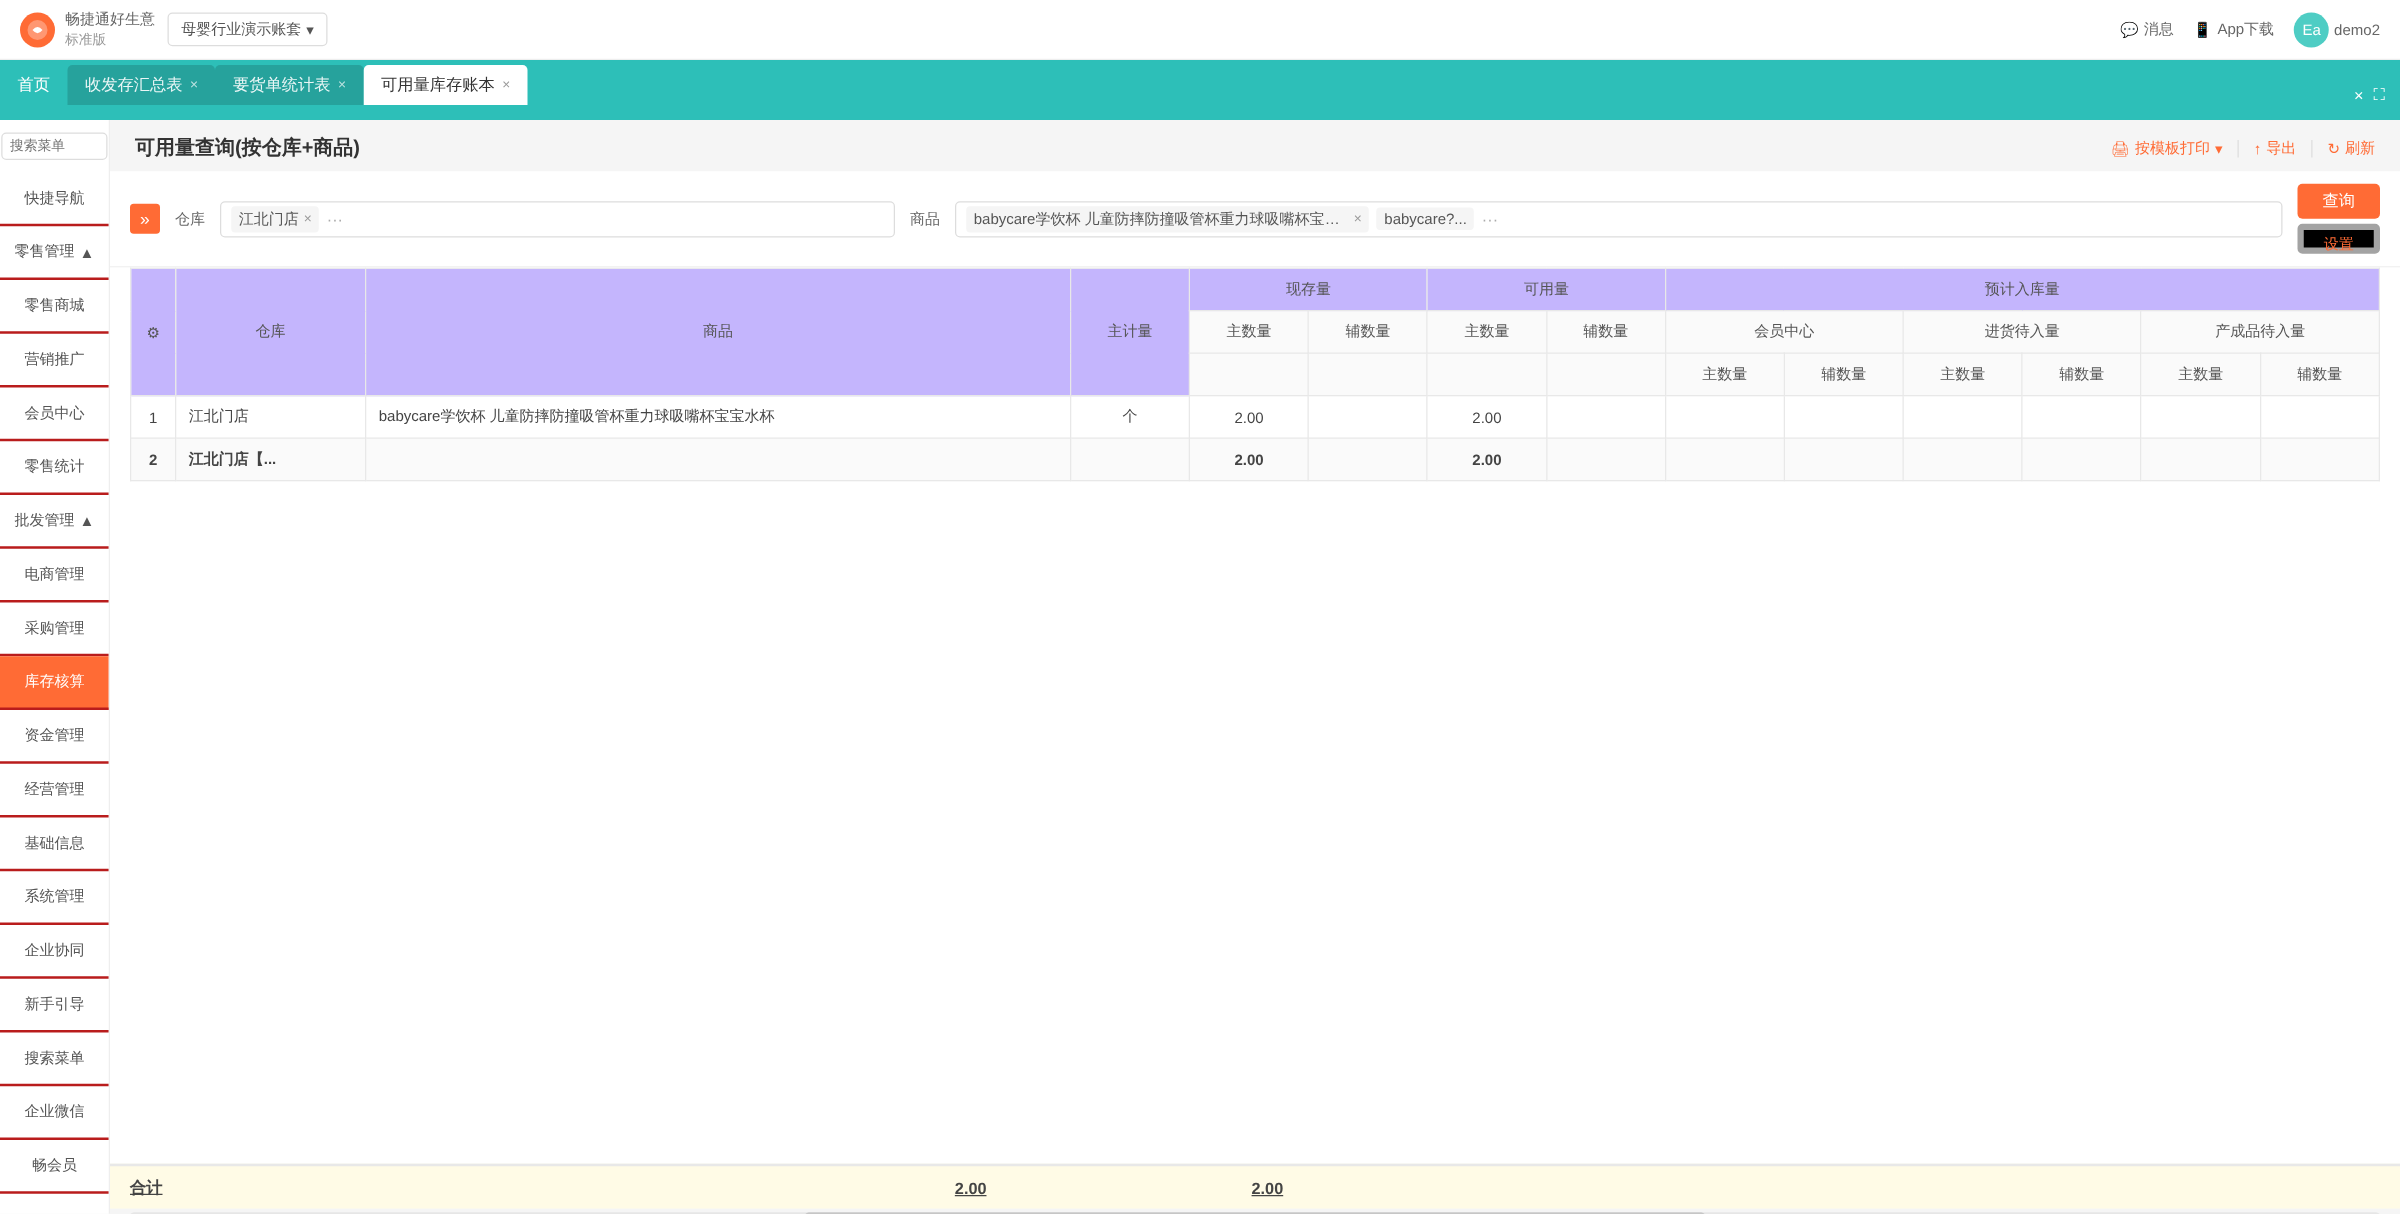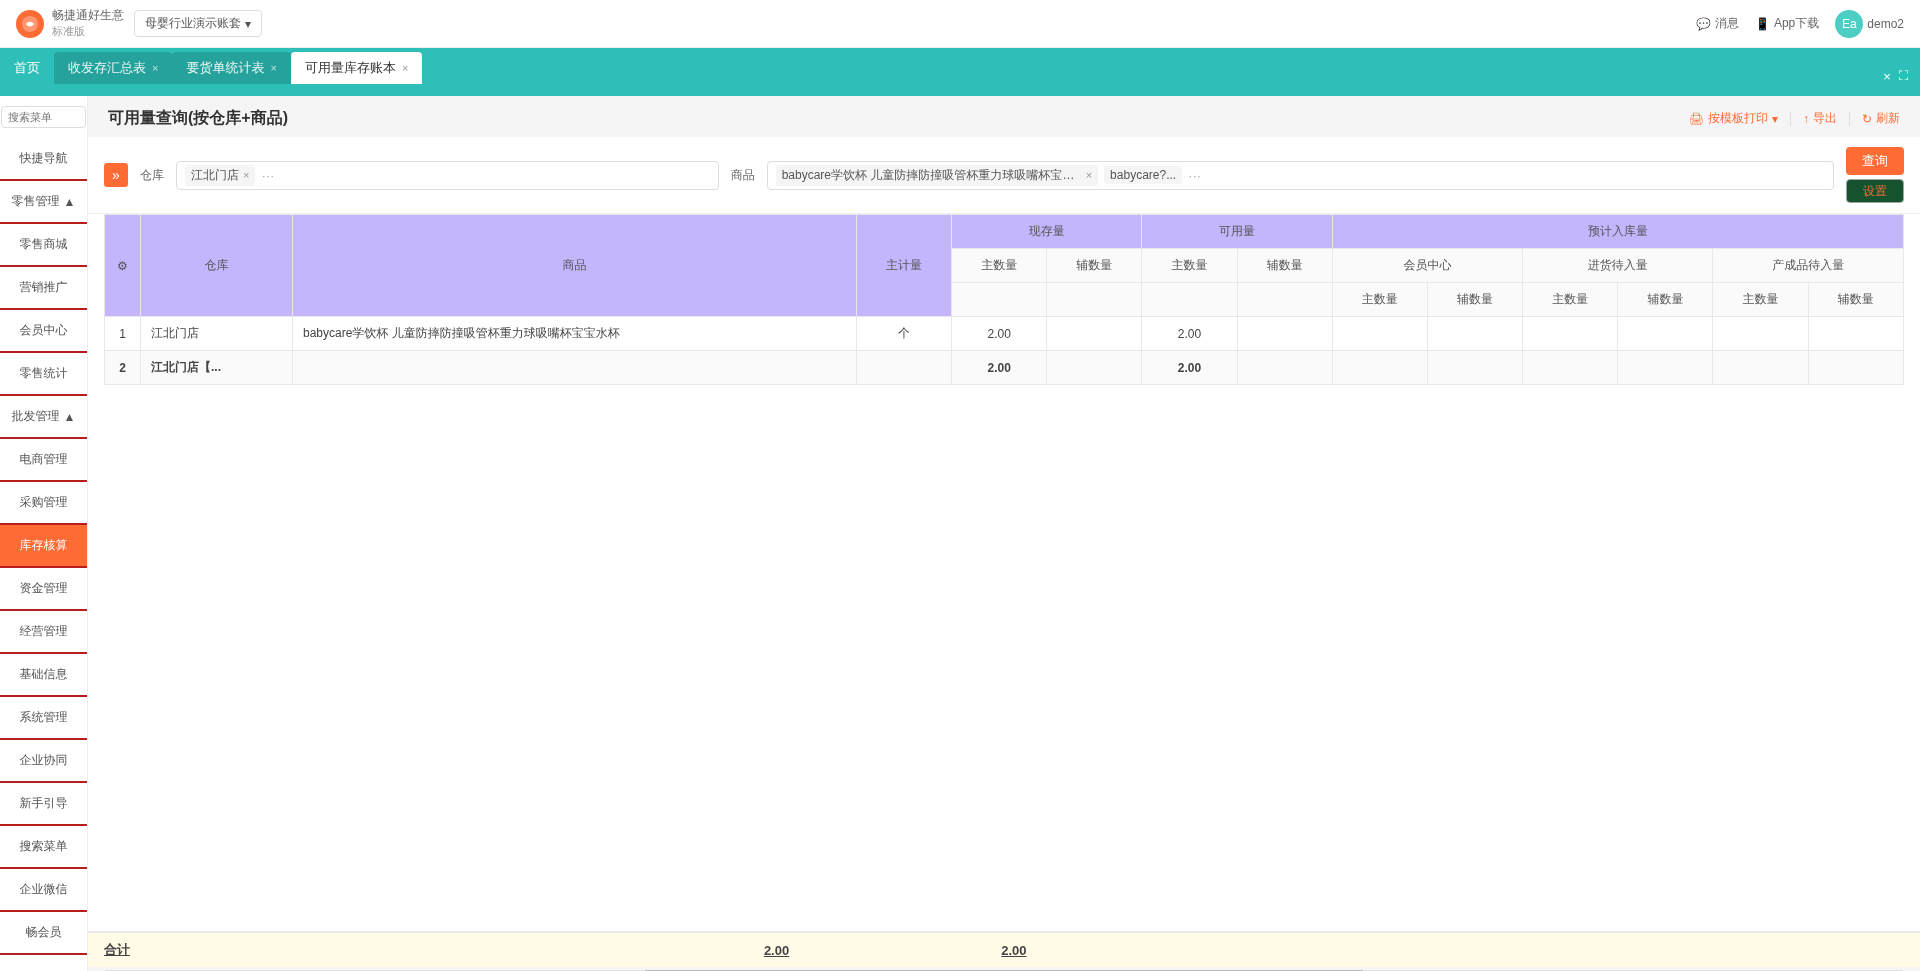--- a/index.html
+++ b/index.html
@@ -148,21 +148,21 @@
       background: #f5f5f5; border-radius: 3px; padding: 2px 6px; font-size: 12px; color: #555;
     }
     .filter-tag .remove { color: #999; cursor: pointer; font-size: 11px; }
     .filter-ellipsis { color: #aaa; font-size: 13px; }
     .filter-actions { display: flex; flex-direction: column; gap: 4px; margin-left: auto; }
     .btn-query {
       background: #ff6b35; color: #fff; border: none; border-radius: 4px;
       padding: 5px 16px; font-size: 13px; cursor: pointer; height: 28px;
     }
     .btn-setting {
-      background: #14532d; color: #ff6b35; border: 1px solid #a3a3a3; border-radius: 4px;
+      background: #000000; color: #ff6b35; border: 5px solid #a3a3a3; border-radius: 4px;
       padding: 3px 16px; font-size: 12px; cursor: pointer; height: 24px; text-align: center;
     }
 
     
     .table-container {
       flex: 1;
       overflow: auto;
       background: #fff;
       padding: 0 16px;
     }

